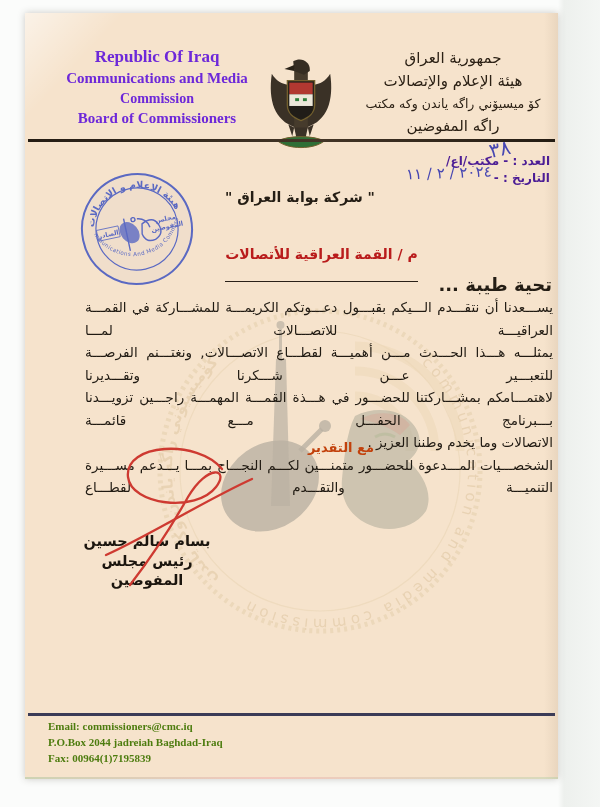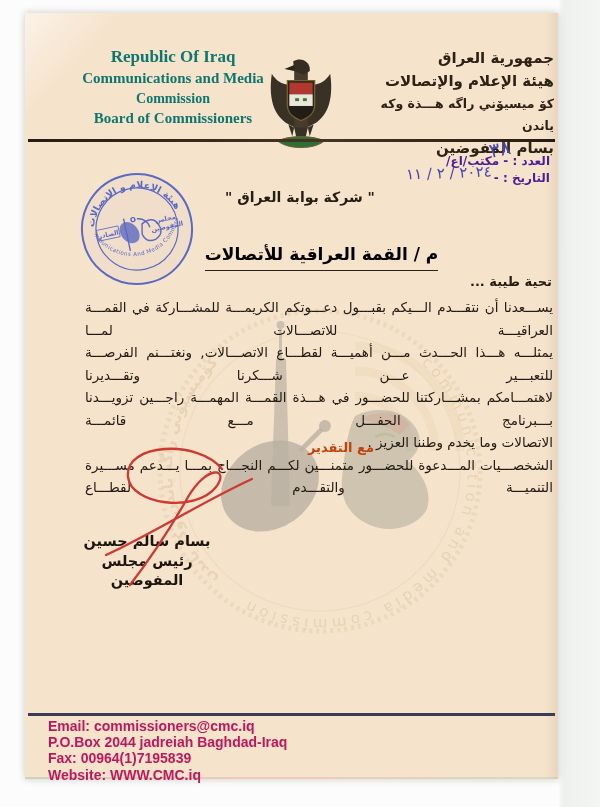--- a/index.html
+++ b/index.html
@@ -23,64 +23,64 @@
     background:linear-gradient(90deg,rgba(140,185,140,.55),rgba(235,150,160,.5) 45%,rgba(150,200,150,.45));
     opacity:.7;pointer-events:none;
   }
   .crease-right{
     position:absolute;top:0;right:0;width:14px;height:100%;
     background:linear-gradient(270deg,rgba(120,95,70,.10),rgba(120,95,70,0));
     pointer-events:none;
   }
   .abs{position:absolute;}
   
-  .hdr-en{left:28px;top:33px;width:240px;text-align:center;color:#0f766e;
+  .hdr-en{left:12px;top:33px;width:240px;text-align:center;color:#6d28d9;
     font-family:"Liberation Serif",serif;font-weight:bold;z-index:2;}
   .hdr-en .l1{font-size:17px;line-height:22px;}
   .hdr-en .l2{font-size:15px;line-height:21px;}
   .hdr-en .l3{font-size:14px;line-height:19px;text-align:center;}
   .hdr-en .l4{font-size:15px;line-height:21px;}
-  .hdr-ar{right:4px;top:34px;width:202px;direction:rtl;color:#2c2115;
-    font-weight:bold;z-index:2;}
+  .hdr-ar{right:4px;top:34px;width:202px;text-align:center;direction:rtl;color:#2c2115;
+    font-weight:normal;z-index:2;}
   .hdr-ar .a1,.hdr-ar .a2,.hdr-ar .a4{font-size:15px;line-height:23px;}
   .hdr-ar .a3{font-size:12.5px;line-height:22px;}
   .emblem{left:240px;top:44px;width:72px;height:96px;z-index:2;}
   .hdr-rule{left:3px;right:3px;top:126px;height:3px;
     background:linear-gradient(90deg,#241c13,#433526 55%,#241c13);z-index:2;}
   
   .ref{direction:rtl;color:#4c1d95;z-index:3;}
   .ref-num-label{right:8px;top:141px;font-size:12px;font-weight:bold;}
   .ref-date-label{right:8px;top:158px;font-size:12px;font-weight:bold;}
   .ink{color:#4747b2;z-index:3;}
   .ref-num-value{right:48px;top:124px;font-size:20px;transform:rotate(-12deg);letter-spacing:4px;}
   .ref-date-value{right:66px;top:151px;font-size:15px;direction:ltr;letter-spacing:1px;transform:rotate(-2deg);}
   
   .stamp{left:52px;top:156px;width:120px;height:120px;transform:rotate(-12deg);opacity:.92;z-index:4;}
   
   .addressee{left:120px;top:176px;width:310px;text-align:center;direction:rtl;
     font-size:14px;font-weight:bold;color:#241d14;z-index:3;}
   .subject-wrap{left:60px;right:0;top:231px;text-align:center;direction:rtl;z-index:3;}
-  .subject{display:inline-block;font-size:17px;font-weight:bold;color:#000000;
-    border-bottom:1.6px solid #2a2118;padding-bottom:6px;}
-  .greeting{right:6px;top:261px;font-size:13px;font-weight:bold;direction:rtl;color:#241d14;z-index:3;}
+  .subject{display:inline-block;font-size:14px;font-weight:bold;color:#b91c1c;
+    border-bottom:1.6px solid #2a2118;padding-bottom:19px;}
+  .greeting{right:6px;top:261px;font-size:18px;font-weight:bold;direction:rtl;color:#241d14;z-index:3;}
   .body-par{left:28px;right:5px;top:283px;direction:rtl;color:#201a12;z-index:3;margin-left:32px;}
   .body-par .bl{font-size:13.5px;line-height:22.5px;text-align:justify;text-align-last:justify;}
   .body-par .bl.last{text-align-last:right;}
   .closing{left:283px;top:427px;font-size:13px;font-weight:bold;direction:rtl;color:#c2410c;z-index:3;}
   
   .watermark{left:125px;top:288px;width:340px;height:340px;opacity:.55;z-index:1;}
   
   .signature{left:75px;top:430px;width:160px;height:145px;z-index:6;}
   .signer{left:42px;top:519px;width:160px;text-align:center;direction:rtl;color:#181possible4px;
     z-index:5;}
   .signer div{font-size:14.5px;line-height:19.5px;font-weight:bold;color:#1b150e;}
   
   .ft-rule{left:3px;right:3px;top:700px;height:2.5px;background:#3b3b57;z-index:2;}
-  .ft-contact{left:23px;top:705px;font-family:Liberation Sans, sans-serif;font-weight:600;
-    font-size:14px;line-height:16.2px;color:#be185d;z-index:2;}
+  .ft-contact{left:23px;top:705px;font-family:Liberation Serif, serif;font-weight:600;
+    font-size:11px;line-height:16.2px;color:#4d7c0f;z-index:2;}
   .ft-addr{right:40px;top:707px;width:132px;text-align:center;direction:rtl;
     font-size:13px;line-height:23px;font-weight:bold;color:#2c2115;z-index:2;}
   .stamp text,.watermark text{font-family:"DejaVu Sans",sans-serif;}
 </style>
 </head>
 <body>
 
 <div class="page">
   <div class="crease-right"></div>
 
@@ -104,22 +104,22 @@
     <rect x="39" y="41" width="4" height="3" fill="#2e7d3a"></rect>
     <path d="M25,49 L49,49 L49,50 C49,56 44,59 37,62 C30,59 25,56 25,50 Z" fill="#211d18"></path>
     <path d="M30,71 L44,71 L41,85 L33,85 Z" fill="#3a3126"></path>
     <path d="M24,68 L30,71 L28,80 Z M50,68 L44,71 L46,80 Z" fill="#3a3126"></path>
     <path d="M13,85 C24,79 50,79 61,85 C50,94 24,94 13,85 Z" fill="#2f6f36" stroke="#73602e" stroke-width="1"></path>
   </svg>
 
   <div class="abs hdr-ar">
     <div class="a1">جمهورية العراق</div>
     <div class="a2">هيئة الإعلام والإتصالات</div>
-    <div class="a3">كۆ ميسيۆني راگه هـــذة وكه ياندن</div>
-    <div class="a4">بسام المفوضين</div>
+    <div class="a3">كۆ ميسيۆني راگه ياندن وكه مكتب</div>
+    <div class="a4">راگه المفوضين</div>
   </div>
 
   <div class="abs hdr-rule"></div>
 
   <div class="abs ref ref-num-label">العدد : - مكتب/اع/</div>
   <div class="abs ink ref-num-value">٣٨</div>
   <div class="abs ref ref-date-label">التاريخ : -</div>
   <div class="abs ink ref-date-value">٢٠٢٤ / ٢ / ١١</div>
 
   <svg class="abs stamp" viewBox="0 0 120 120">
@@ -206,15 +206,14 @@
   <div class="abs signer">
     <div>بسام سالم حسين</div>
     <div>رئيس مجلس المفوضين</div>
   </div>
 
   <div class="abs ft-rule"></div>
   <div class="abs ft-contact">
     <div>Email: commissioners@cmc.iq</div>
     <div>P.O.Box 2044 jadreiah Baghdad-Iraq</div>
     <div>Fax: 00964(1)7195839</div>
-    <div>Website: WWW.CMC.iq</div>
   </div>
 </div>
 
 </body></html>

